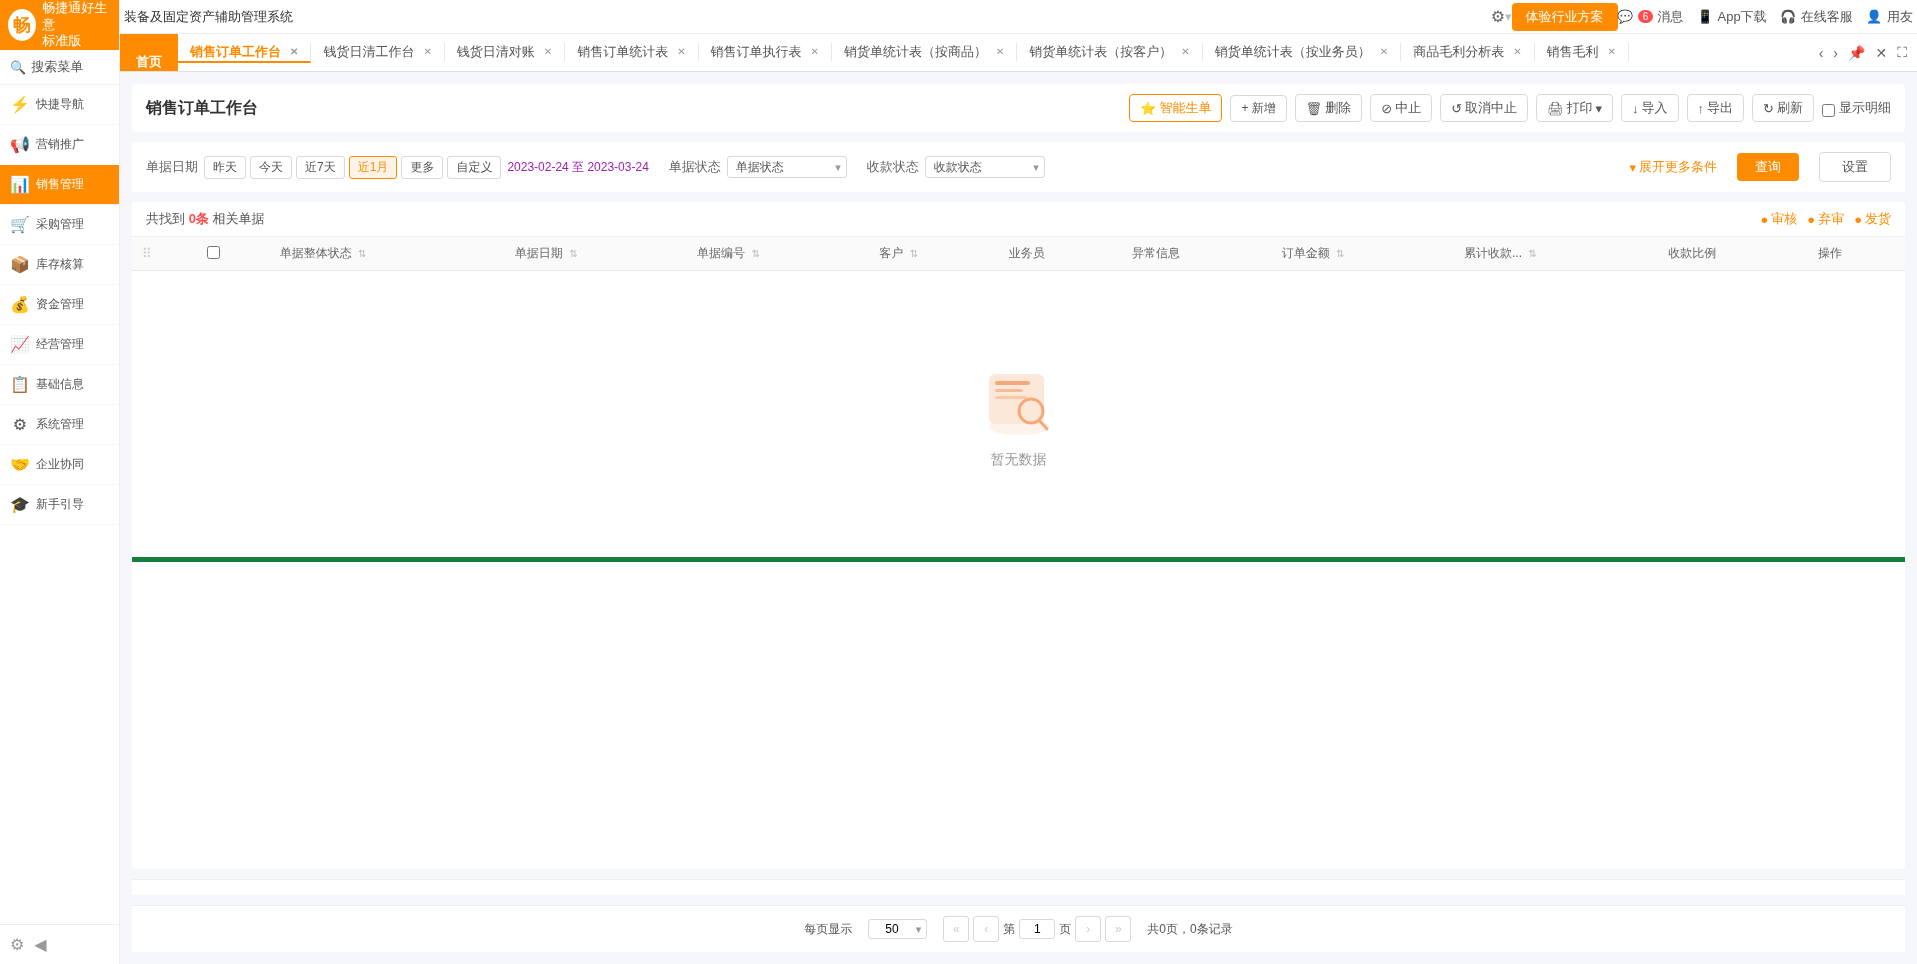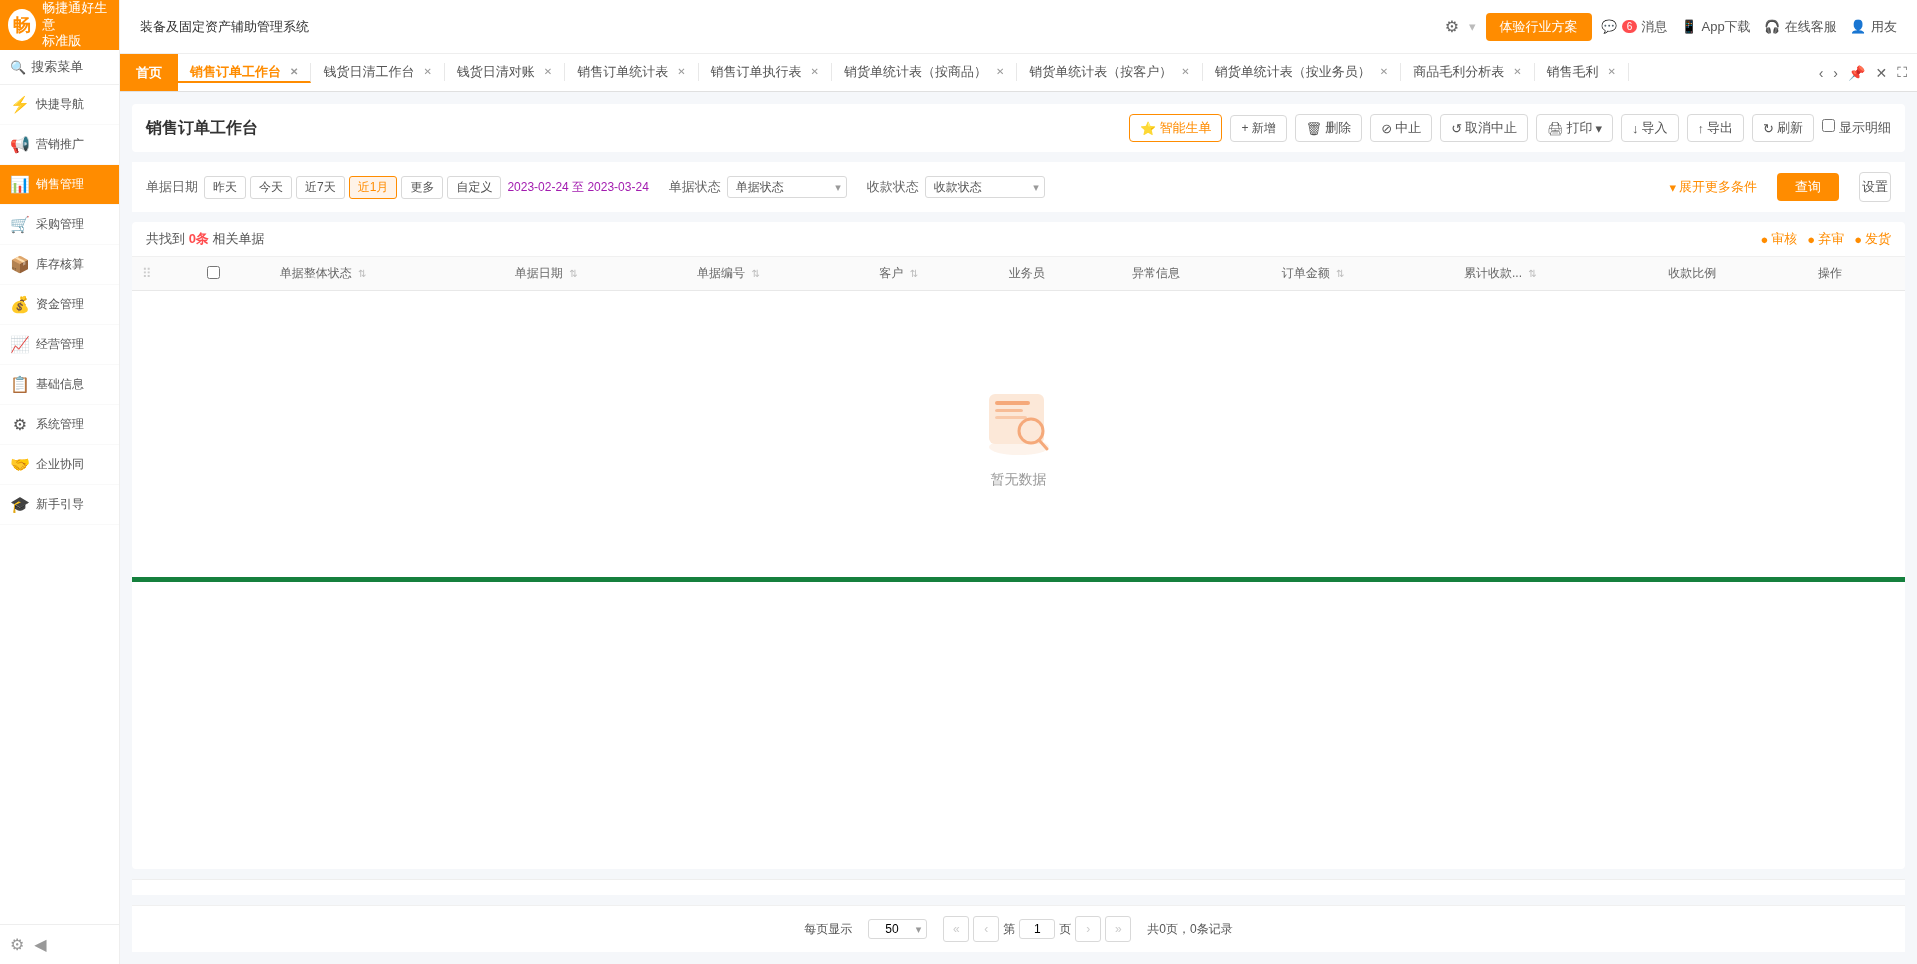--- a/index.html
+++ b/index.html
@@ -16,49 +16,49 @@
     .sidebar-nav-item.active .nav-icon { color: #fff; }
     .nav-icon { font-size: 16px; width: 20px; text-align: center; }
     .nav-label { font-size: 12px; }
     .sidebar-bottom { margin-top: auto; display: flex; align-items: center; padding: 10px; gap: 10px; border-top: 1px solid #eee; }
     .sidebar-bottom-icon { color: #999; cursor: pointer; font-size: 16px; }
 
     
     .main { flex: 1; display: flex; flex-direction: column; overflow: hidden; }
 
     
-    .topbar { height: 54px; background: #fff; display: flex; align-items: center; padding: 0 20px; gap: 10px; border-bottom: 1px solid #eee; flex-shrink: 0; }
+    .topbar { height: 34px; background: #fff; display: flex; align-items: center; padding: 0 4px; border-bottom: 1px solid #eee; flex-shrink: 0; }
     .topbar-title { font-size: 13px; color: #333; flex: 1; }
     .topbar-settings { color: #666; cursor: pointer; font-size: 16px; }
     .topbar-btn { background: #ff8c00; color: #fff; border: none; padding: 5px 14px; border-radius: 4px; cursor: pointer; font-size: 13px; }
     .topbar-right { display: flex; align-items: center; gap: 14px; margin-left: auto; }
     .topbar-right-item { display: flex; align-items: center; gap: 4px; color: #555; cursor: pointer; font-size: 12px; }
     .badge { background: #ff4d4f; color: #fff; border-radius: 10px; padding: 1px 5px; font-size: 10px; }
 
     
     .tabbar { display: flex; align-items: center; background: #fff; border-bottom: 1px solid #e0e0e0; height: 38px; overflow: hidden; flex-shrink: 0; }
     .tab-item { display: flex; align-items: center; padding: 0 12px; height: 100%; cursor: pointer; color: #555; border-right: 1px solid #e8e8e8; white-space: nowrap; font-size: 12px; gap: 5px; flex-shrink: 0; }
     .tab-item.active { background: #fff; color: #ff8c00; border-bottom: 2px solid #ff8c00; font-weight: bold; }
-    .tab-home { color: #fff; background: #ff8c00; padding: 0 16px; height: 100%; display: flex; align-items: center; font-size: 13px; font-weight: bold; flex-shrink: 0; }
+    .tab-home { color: #fff; background: #ff8c00; padding: 0 16px; height: 100%; display: flex; align-items: flex-end; font-size: 13px; font-weight: bold; flex-shrink: 0; }
     .tab-close { font-size: 10px; color: #999; margin-left: 4px; }
     .tab-arrows { display: flex; align-items: center; margin-left: auto; gap: 2px; padding: 0 6px; }
     .tab-arrow { cursor: pointer; color: #666; font-size: 14px; padding: 2px 4px; }
     .tab-pin { cursor: pointer; color: #666; font-size: 14px; padding: 2px 4px; }
 
     
     .content { flex: 1; overflow-y: auto; background: #f5f7fa; padding: 12px; display: flex; flex-direction: column; gap: 10px; }
 
     
     .page-header { display: flex; align-items: center; justify-content: space-between; background: #fff; padding: 10px 14px; border-radius: 4px; }
     .page-title { font-size: 16px; font-weight: bold; color: #333; }
     .header-actions { display: flex; align-items: center; gap: 8px; }
     .btn-smart { background: #fff; border: 1px solid #ff8c00; color: #ff8c00; padding: 4px 10px; border-radius: 4px; cursor: pointer; font-size: 12px; display: flex; align-items: center; gap: 3px; }
     .btn-action { background: #fff; border: 1px solid #d9d9d9; color: #555; padding: 4px 10px; border-radius: 4px; cursor: pointer; font-size: 12px; display: flex; align-items: center; gap: 3px; }
     .btn-query { background: #ff8c00; color: #fff; border: none; padding: 5px 18px; border-radius: 4px; cursor: pointer; font-size: 13px; }
-    .btn-setting { background: #fff; border: 1px solid #d9d9d9; color: #555; padding: 5px 2px; border-radius: 4px; cursor: pointer; font-size: 13px; }
+    .btn-setting { background: #fff; border: 1px solid #d9d9d9; color: #555; padding: 5px 22px; border-radius: 4px; cursor: pointer; font-size: 13px; }
 
     
     .filter-tabs { display: flex; align-items: center; gap: 0; background: #fff; border-radius: 4px; padding: 8px 14px 0; border-bottom: 1px solid #f0f0f0; }
     .filter-tab { padding: 6px 14px; cursor: pointer; color: #555; font-size: 13px; border-bottom: 2px solid transparent; white-space: nowrap; }
     .filter-tab.active { color: #ff8c00; border-bottom: 2px solid #ff8c00; font-weight: bold; }
 
     
     .filter-section { background: #fff; padding: 10px 14px; display: flex; flex-direction: column; gap: 10px; }
     .filter-row { display: flex; align-items: center; gap: 20px; flex-wrap: wrap; }
     .filter-item { display: flex; align-items: center; gap: 6px; }
@@ -293,21 +293,21 @@
           <span>导入</span>
         </button>
         <button class="btn-action">
           <span>↑</span>
           <span>导出</span>
         </button>
         <button class="btn-action">
           <span>↻</span>
           <span>刷新</span>
         </button>
-        <label style="display:flex;align-items:flex-start;gap:4px;cursor:pointer;font-size:12px;color:#555;">
+        <label style="display:flex;align-items:flex-end;gap:4px;cursor:pointer;font-size:12px;color:#555;">
           <input type="checkbox" style="">
           <span>显示明细</span>
         </label>
       </div>
     </div>
 
     <div style="background:#fff;border-radius:4px;">
 
       <div class="filter-section">
         <div class="filter-row">

